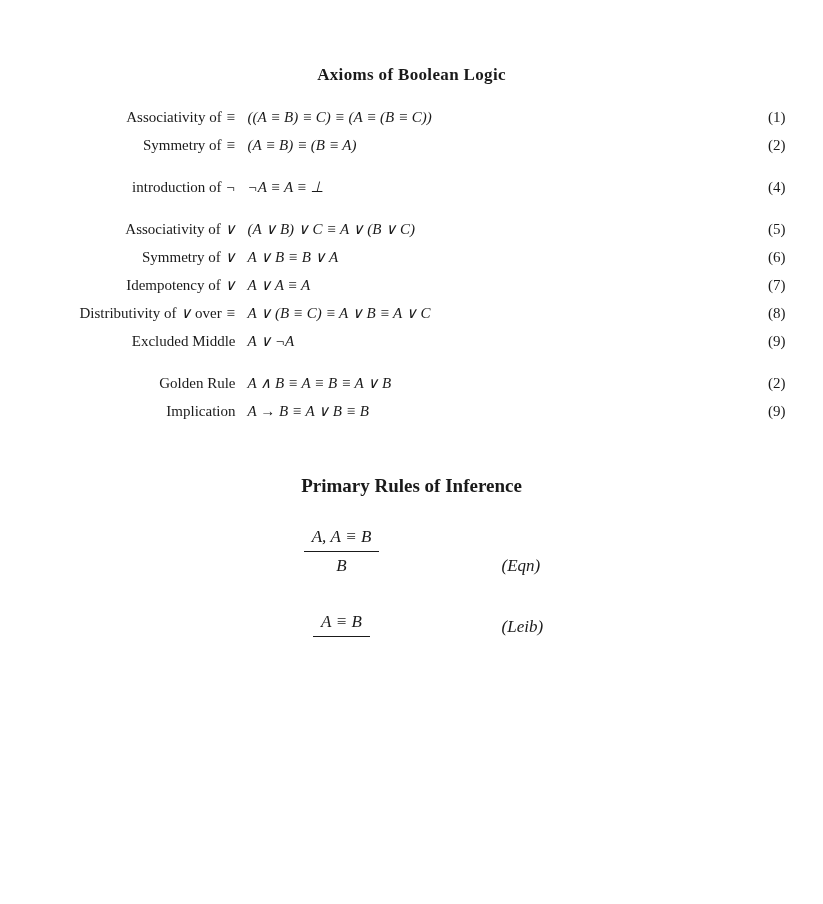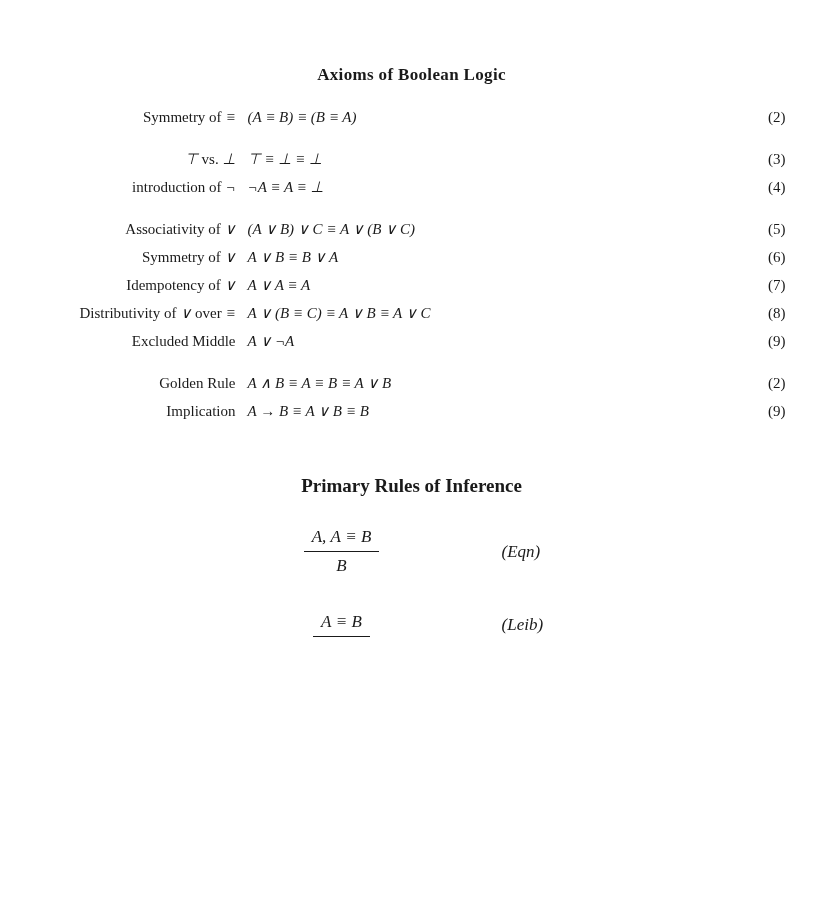--- a/index.html
+++ b/index.html
@@ -78,21 +78,21 @@
 
     .inference-title {
       text-align: center;
       font-weight: bold;
       font-size: 19px;
       margin-bottom: 30px;
     }
 
     .inference-rule {
       display: flex;
-      align-items: center;
+      align-items: flex-end;
       justify-content: center;
       margin-bottom: 36px;
       gap: 60px;
     }
 
     .fraction {
       display: flex;
       flex-direction: column;
       align-items: center;
     }
@@ -132,44 +132,44 @@
 <body>
 
 <div class="page-container">
 
   <div class="axioms-section">
     <div class="section-title">Axioms of Boolean Logic</div>
 
     <table class="axioms-table">
       <tbody>
 
+        <tr>
+          <td class="col-name">
+            Associativity of&nbsp;<span class="math">≡</span>
+          </td>
+          <td class="col-formula math">
+            ((<span class="math">A</span> ≡ <span class="math">B</span>) ≡ <span class="math">C</span>) ≡ (<span class="math">A</span> ≡ (<span class="math">B</span> ≡ <span class="math">C</span>))
+          </td>
+          <td class="col-number">(1)</td>
+        </tr>
 
         <tr>
           <td class="col-name">
             Symmetry of&nbsp;<span class="math">≡</span>
           </td>
           <td class="col-formula math">
             (<span class="math">A</span> ≡ <span class="math">B</span>) ≡ (<span class="math">B</span> ≡ <span class="math">A</span>)
           </td>
           <td class="col-number">(2)</td>
         </tr>
 
         <tr class="spacer-row">
             <td colspan="3"></td>
           </tr>
 
-        <tr>
-          <td class="col-name">
-            <span class="math">⊤</span> vs.&nbsp;<span class="math">⊥</span>
-          </td>
-          <td class="col-formula math">
-            <span class="math">⊤</span> ≡ <span class="math">⊥</span> ≡ <span class="math">⊥</span>
-          </td>
-          <td class="col-number">(3)</td>
-        </tr>
 
         <tr>
           <td class="col-name">
             introduction of&nbsp;<span class="math">¬</span>
           </td>
           <td class="col-formula math">
             ¬<span class="math">A</span> ≡ <span class="math">A</span> ≡ <span class="math">⊥</span>
           </td>
           <td class="col-number">(4)</td>
         </tr>

